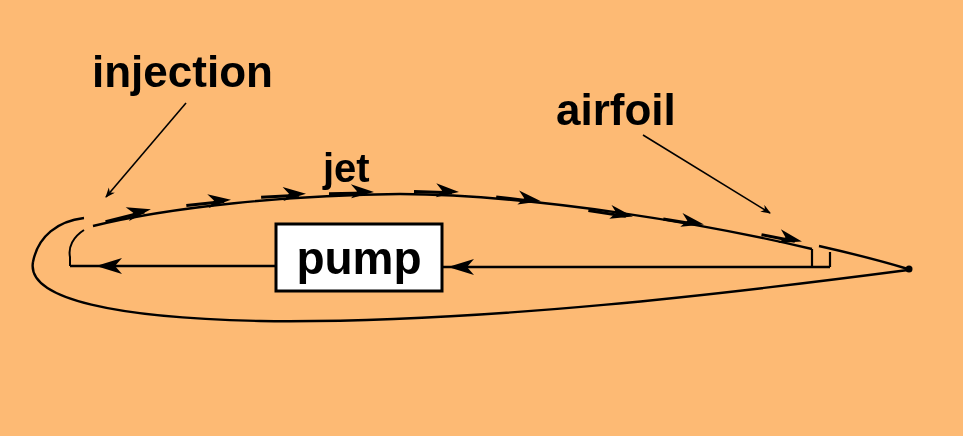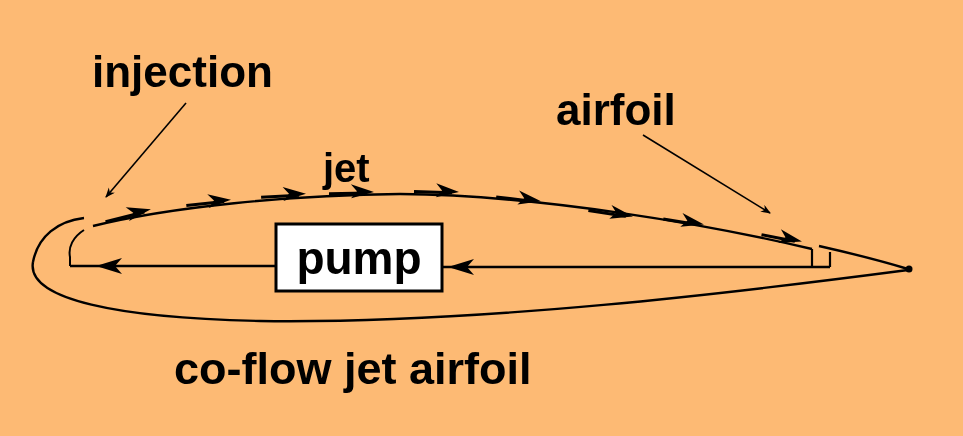--- a/index.html
+++ b/index.html
@@ -129,15 +129,14 @@
   </svg>
 
   <div class="lbl lbl-injection">injection</div>
 
   <div class="lbl lbl-suction">airfoil</div>
 
   <div class="lbl lbl-jet">jet</div>
 
   <div class="pump-label-box">pump</div>
 
-  <div class="lbl lbl-caption">co-flow jet airfoil</div>
 
 </div>
 
 </body></html>

